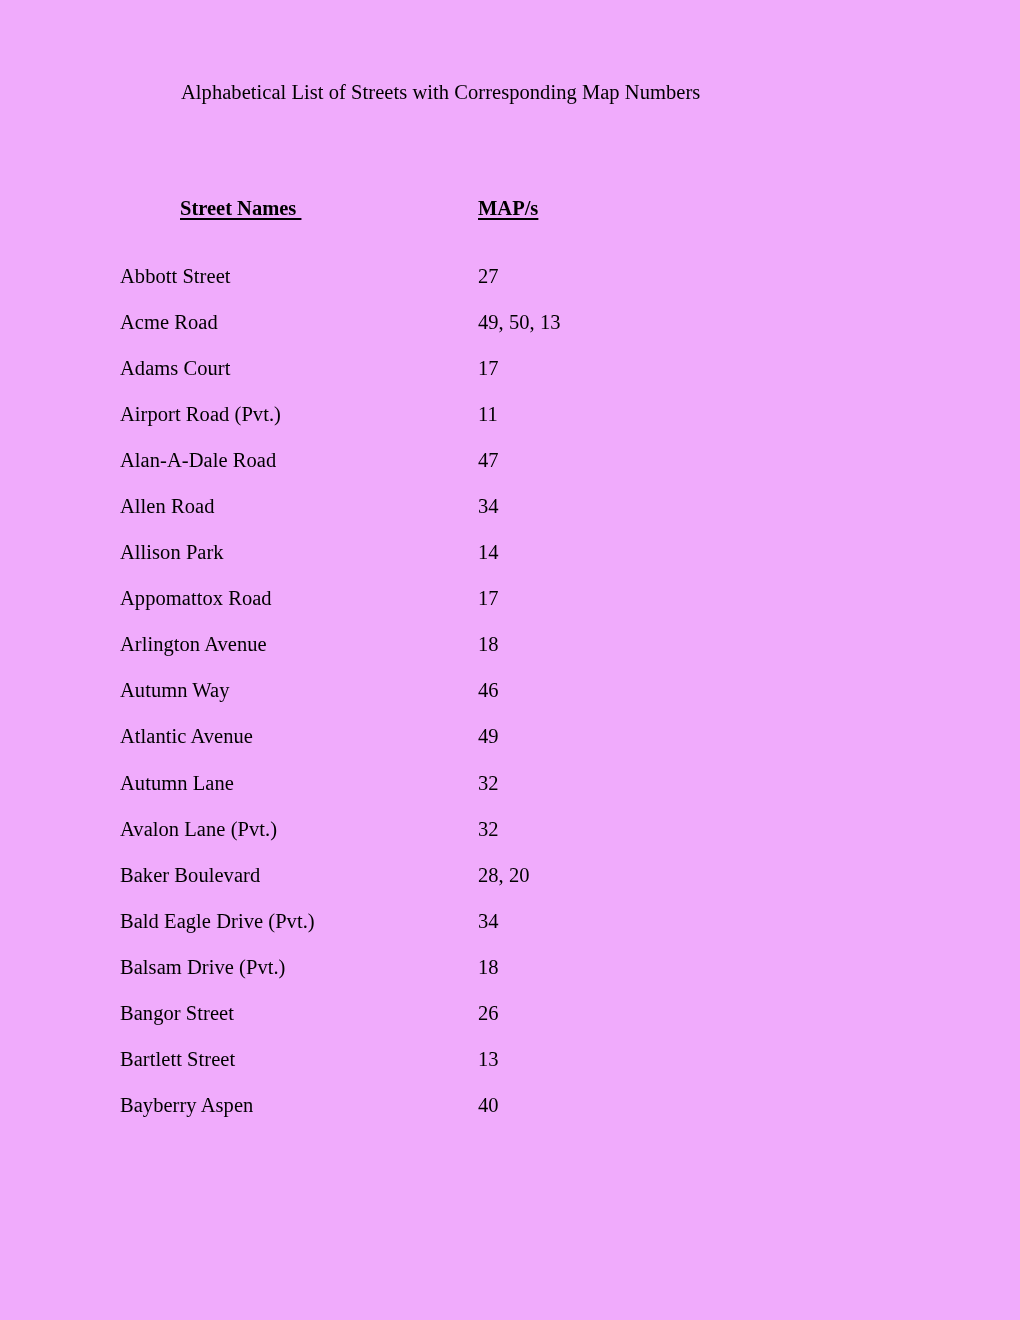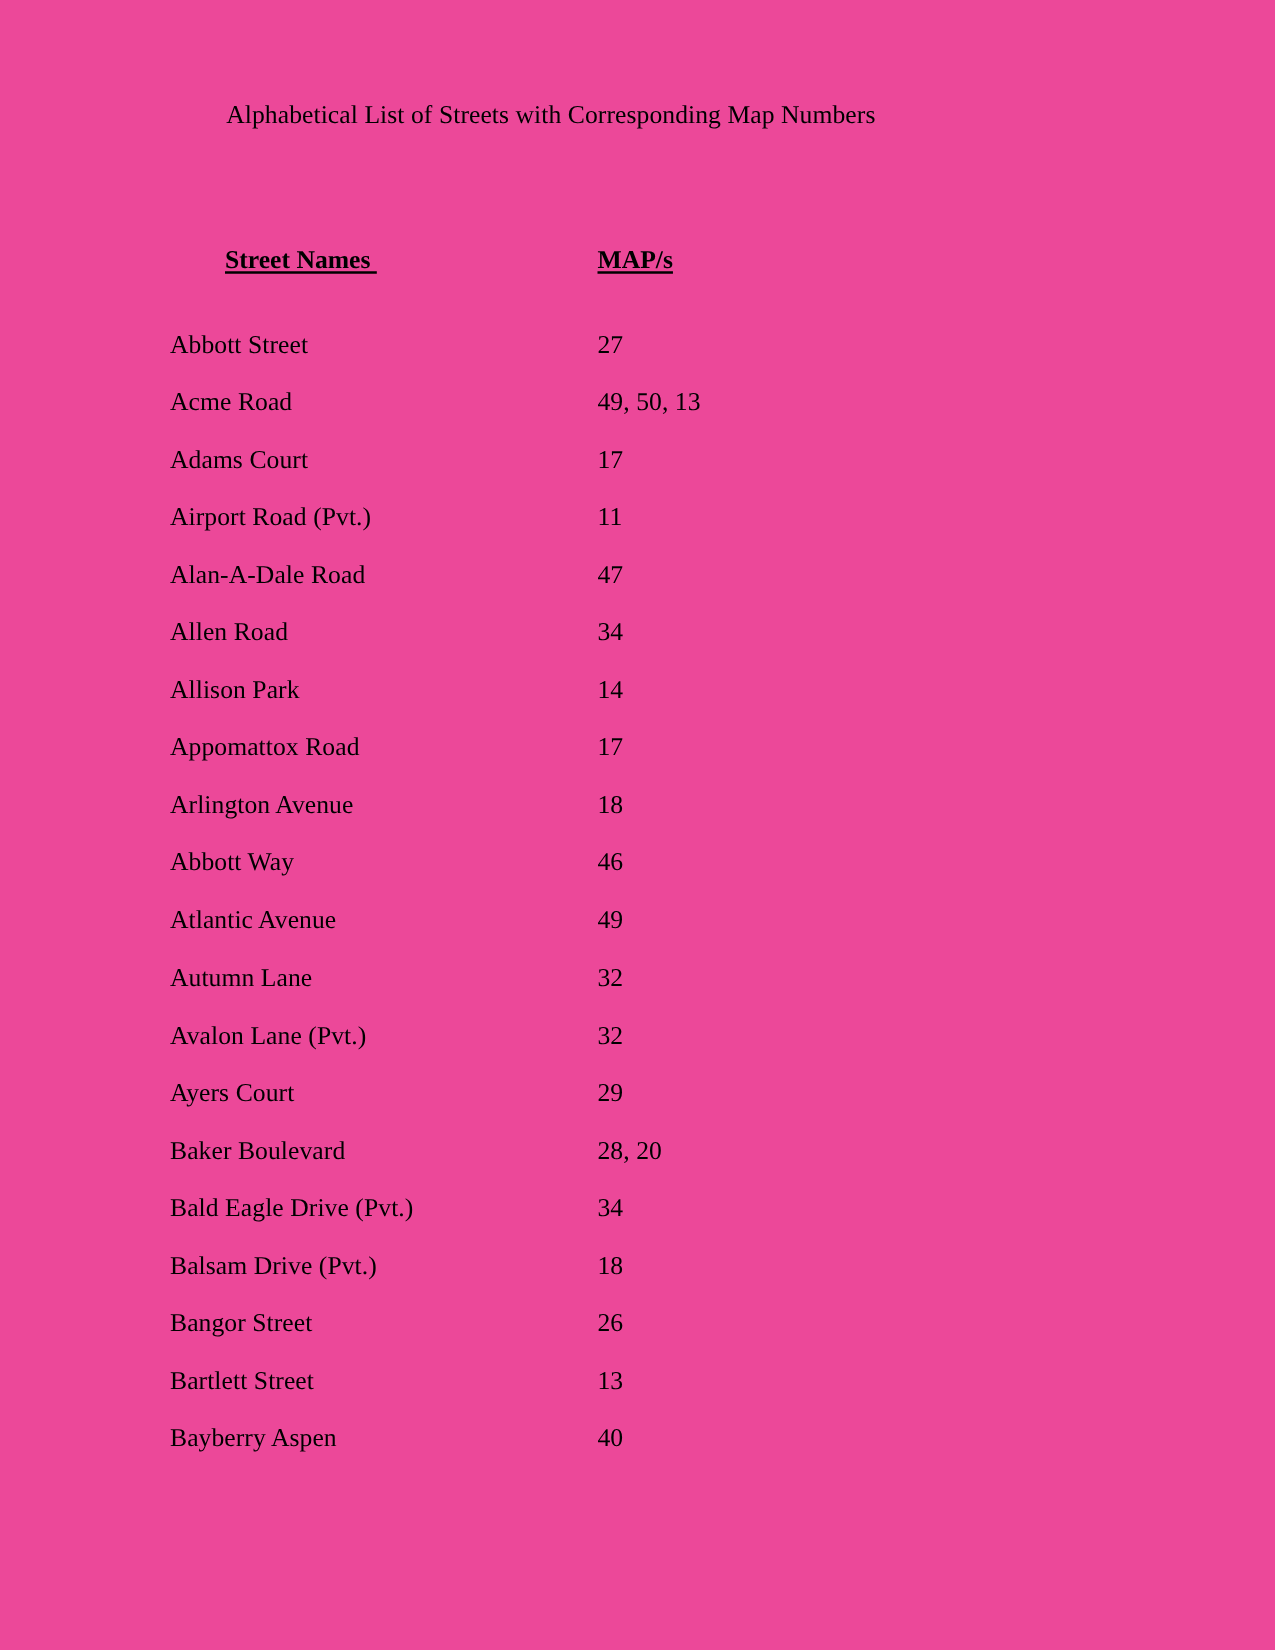--- a/index.html
+++ b/index.html
@@ -10,21 +10,21 @@
   }
   body {
     font-family: "Liberation Serif", "DejaVu Serif", serif;
     color: #000000;
     -webkit-font-smoothing: antialiased;
   }
   .page {
     position: relative;
     width: 1020px;
     height: 1320px;
-    background: #ec4899;
+    background: #f0abfc;
     overflow: hidden;
     box-sizing: border-box;
   }
 
   
   .doc-title {
     position: absolute;
     left: 181px;
     top: 79px;
     font-size: 20.5px;
@@ -71,21 +71,21 @@
   }
   .street-name,
   .street-maps {
     position: absolute;
     top: 0;
     font-size: 20.5px;
     line-height: 26px;
     white-space: nowrap;
     letter-spacing: 0.05px;
   }
-  .street-name { left: 120px; margin-left: 16px; }
+  .street-name { left: 120px; }
   .street-maps { left: 478px; }
 </style>
 </head>
 <body>
 
 <div class="page">
 
   <div class="doc-title">Alphabetical List of Streets with Corresponding Map Numbers</div>
 
   <div class="header-row">
@@ -124,38 +124,34 @@
       </li>
       <li class="street-row">
         <span class="street-name">Appomattox Road</span>
         <span class="street-maps">17</span>
       </li>
       <li class="street-row">
         <span class="street-name">Arlington Avenue</span>
         <span class="street-maps">18</span>
       </li>
       <li class="street-row">
-        <span class="street-name">Abbott Way</span>
+        <span class="street-name">Autumn Way</span>
         <span class="street-maps">46</span>
       </li>
       <li class="street-row">
         <span class="street-name">Atlantic Avenue</span>
         <span class="street-maps">49</span>
       </li>
       <li class="street-row">
         <span class="street-name">Autumn Lane</span>
         <span class="street-maps">32</span>
       </li>
       <li class="street-row">
         <span class="street-name">Avalon Lane (Pvt.)</span>
         <span class="street-maps">32</span>
-      </li>
-      <li class="street-row">
-        <span class="street-name">Ayers Court</span>
-        <span class="street-maps">29</span>
       </li>
       <li class="street-row">
         <span class="street-name">Baker Boulevard</span>
         <span class="street-maps">28, 20</span>
       </li>
       <li class="street-row">
         <span class="street-name">Bald Eagle Drive (Pvt.)</span>
         <span class="street-maps">34</span>
       </li>
       <li class="street-row">

